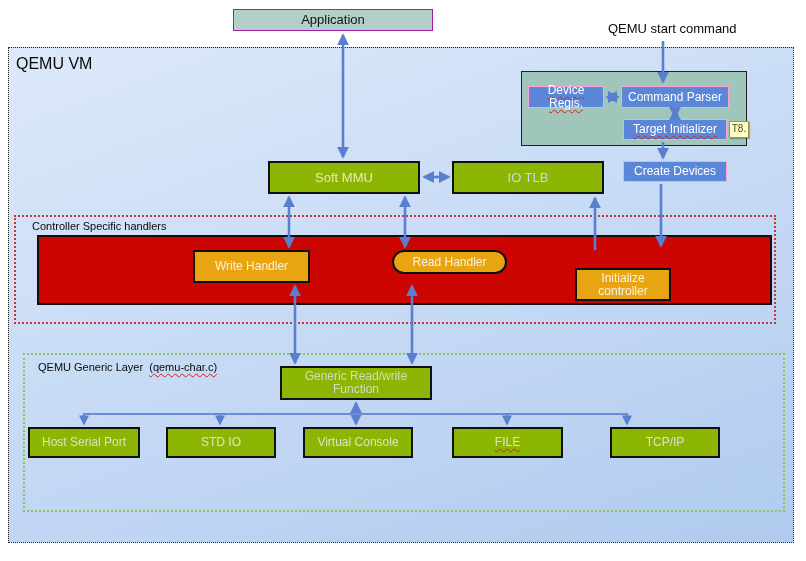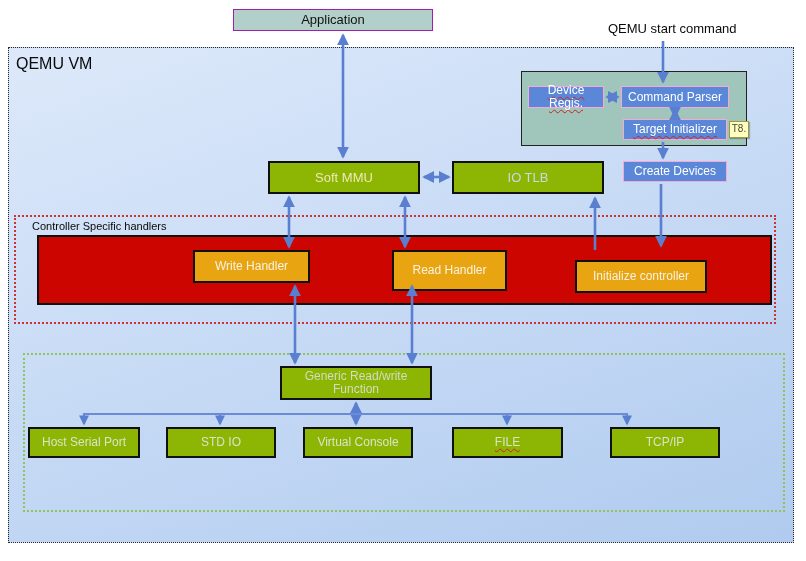--- a/index.html
+++ b/index.html
@@ -66,24 +66,28 @@
   <div class="box blue-box" style="left:623px;top:161px;width:104px;height:21px;">Create Devices</div>
 
   <div class="box green-box softmmu-text" style="left:268px;top:161px;width:152px;height:33px;">Soft MMU</div>
   <div class="box green-box iotlb-text" style="left:452px;top:161px;width:152px;height:33px;">IO TLB</div>
 
   <div class="abs red-dashed" style="left:14px;top:215px;width:762px;height:109px;"></div>
   <div class="small-label" style="left:32px;top:220px;">Controller Specific handlers</div>
   <div class="abs red-fill" style="left:37px;top:235px;width:735px;height:70px;"></div>
 
   <div class="box orange-box" style="left:193px;top:250px;width:117px;height:33px;">Write Handler</div>
-  <div class="box orange-box" style="left:392px;top:250px;width:115px;height:41px;">Read Handler</div>
-  <div class="box orange-box" style="left:575px;top:260px;width:132px;height:33px;">Initialize controller</div>
+  <div class="box orange-box" style="left:392px;top:250px;width:115px;height:24px;border-radius:12px;">Read Handler</div>
+  <div class="box orange-box" style="left:575px;top:268px;width:96px;height:33px;">Initialize controller</div>
 
   <div class="abs green-dashed" style="left:23px;top:353px;width:762px;height:159px;"></div>
+  <div class="small-label" style="left:38px;top:361px;">
+    <span>QEMU Generic Layer</span>
+    <span class="misspell" style="margin-left:3px;">(qemu-char.c)</span>
+  </div>
 
   <div class="box green-box" style="left:280px;top:366px;width:152px;height:34px;font-size:12px;color:#d5dcc3;">Generic Read/write Function</div>
 
   <div class="box green-box" style="left:28px;top:427px;width:112px;height:31px;">Host Serial Port</div>
   <div class="box green-box" style="left:166px;top:427px;width:110px;height:31px;">STD IO</div>
   <div class="box green-box" style="left:303px;top:427px;width:110px;height:31px;">Virtual Console</div>
   <div class="box green-box" style="left:452px;top:427px;width:111px;height:31px;">
     <span class="misspell">FILE</span>
   </div>
   <div class="box green-box" style="left:610px;top:427px;width:110px;height:31px;">TCP/IP</div>

